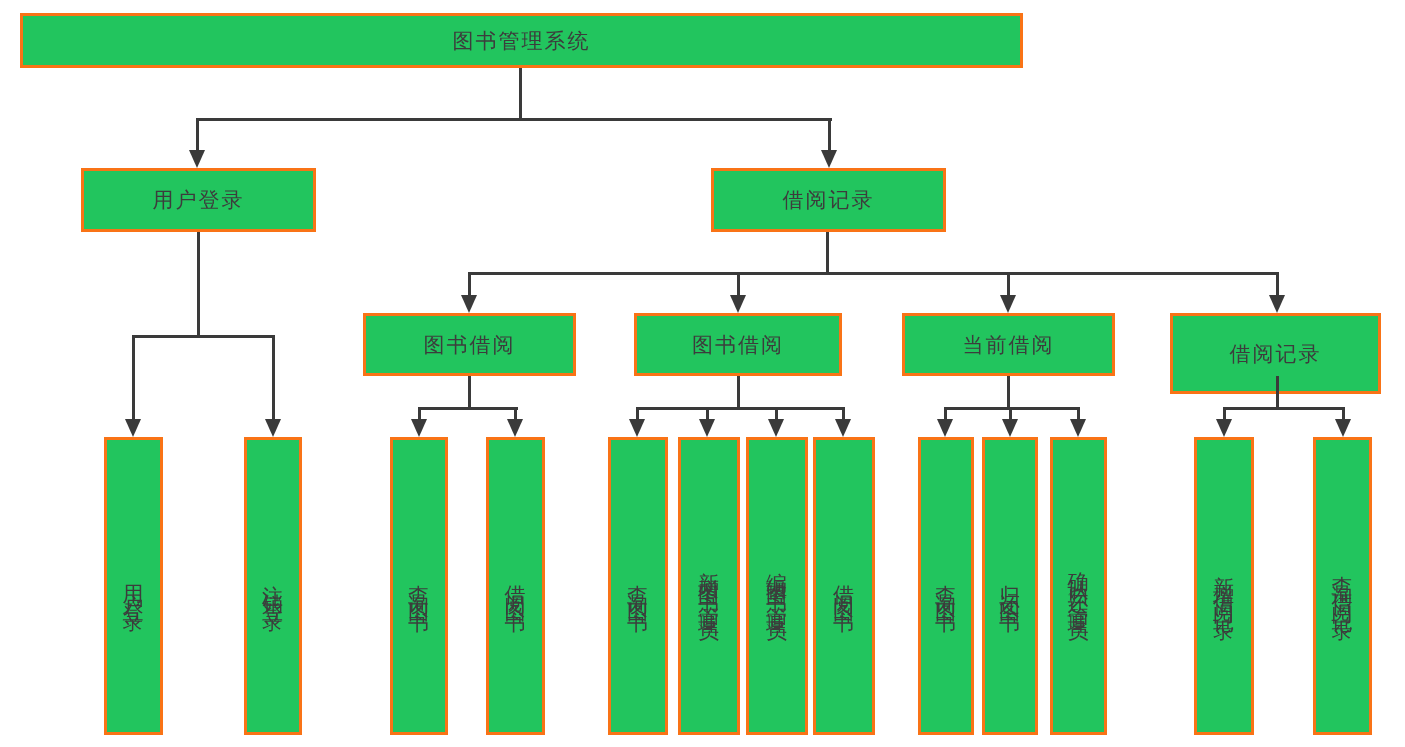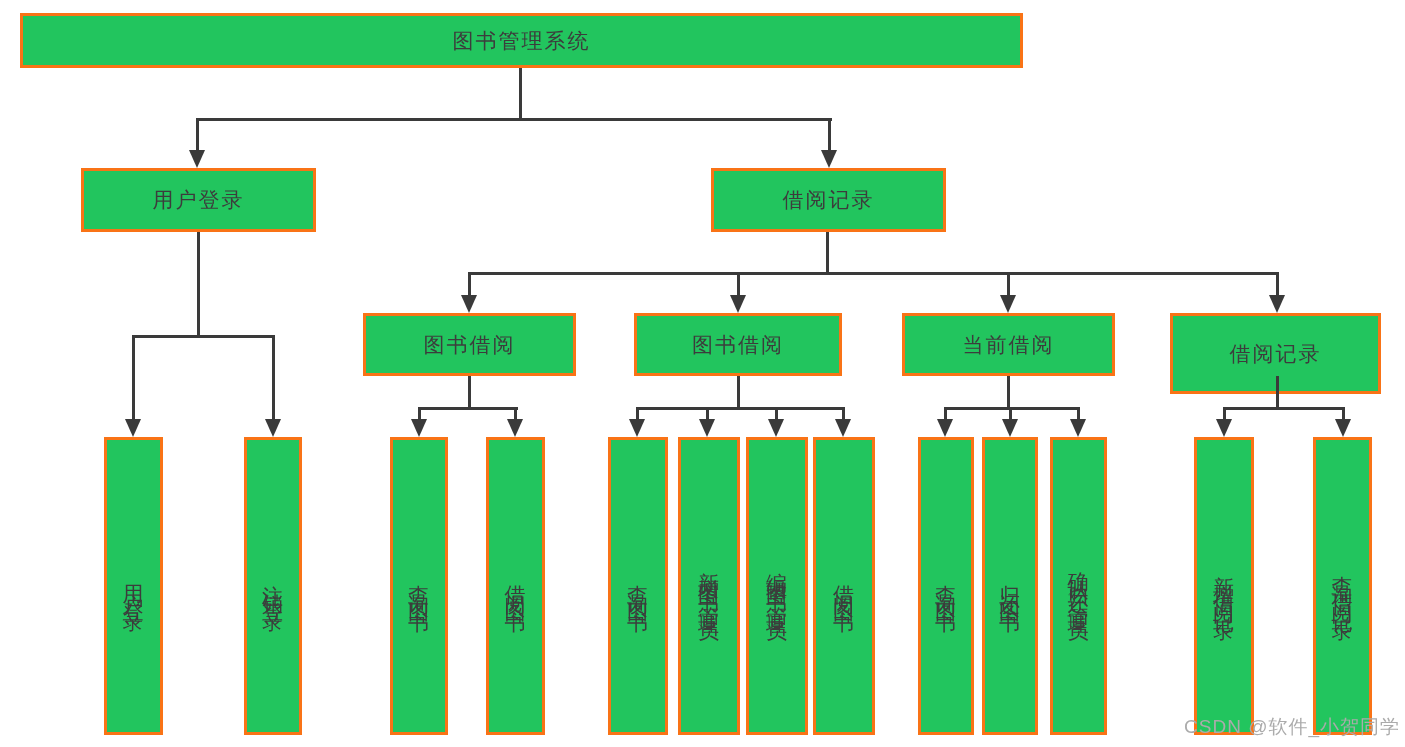--- a/index.html
+++ b/index.html
@@ -144,15 +144,14 @@
   <div class="line" style="left:1077px;top:407px;width:3px;height:12px"></div>
   <div class="arrow" style="left:1070px;top:419px"></div>
 
   <div class="line" style="left:1276px;top:376px;width:3px;height:31px"></div>
   <div class="line" style="left:1223px;top:407px;width:122px;height:3px"></div>
   <div class="line" style="left:1223px;top:407px;width:3px;height:12px"></div>
   <div class="arrow" style="left:1216px;top:419px"></div>
   <div class="line" style="left:1342px;top:407px;width:3px;height:12px"></div>
   <div class="arrow" style="left:1335px;top:419px"></div>
 
-  <div class="watermark">CSDN @软件_小贺同学</div>
 
 </div>
 
 </body></html>

